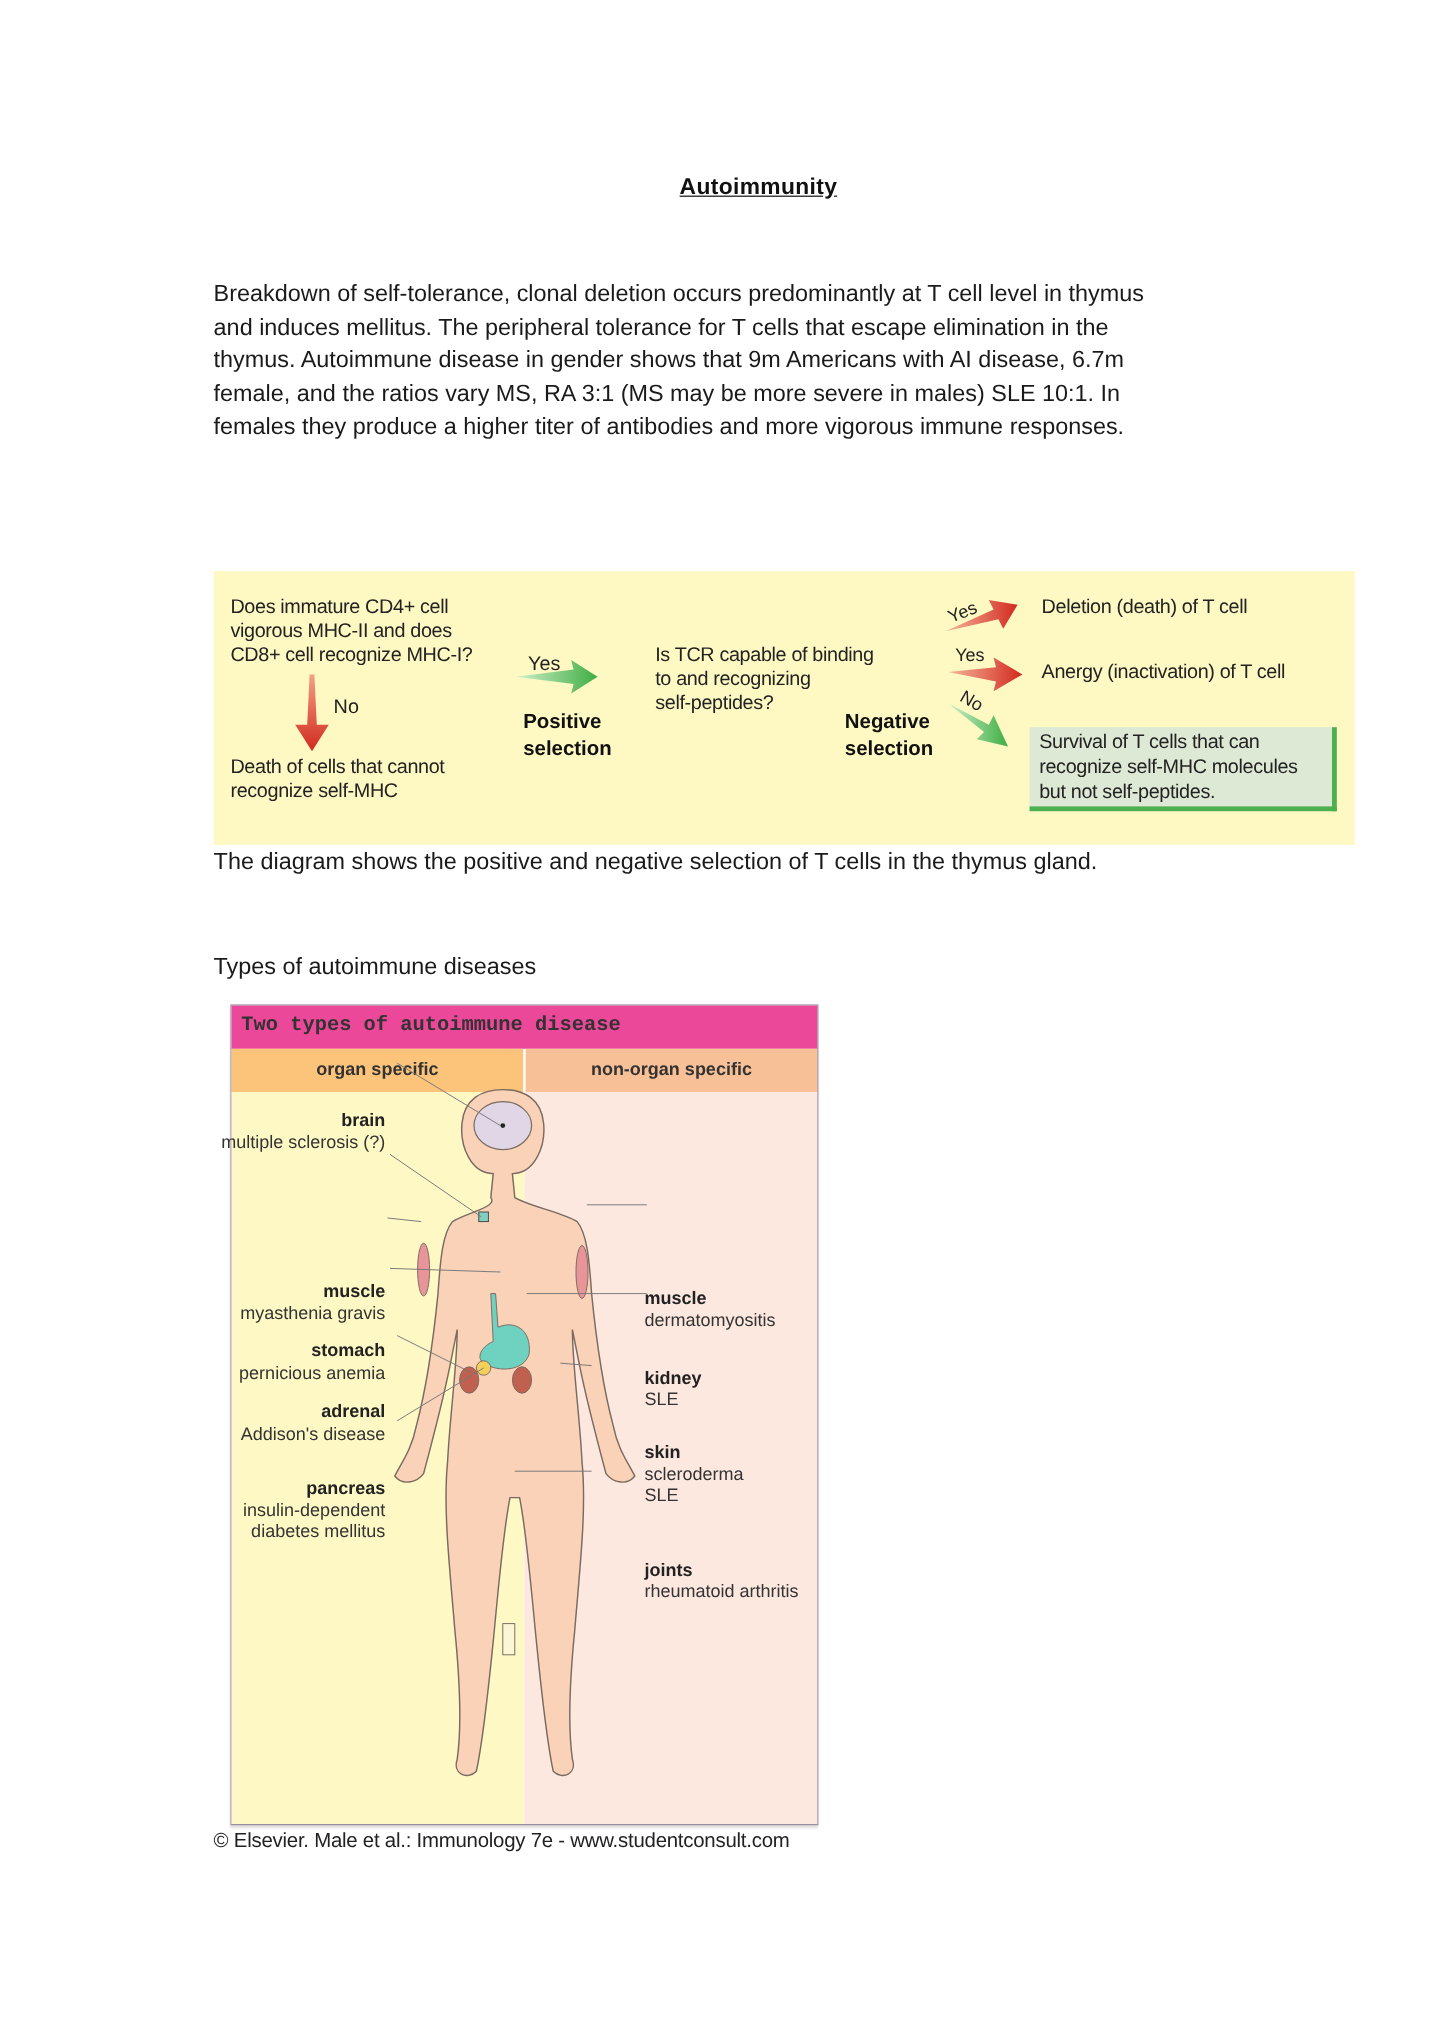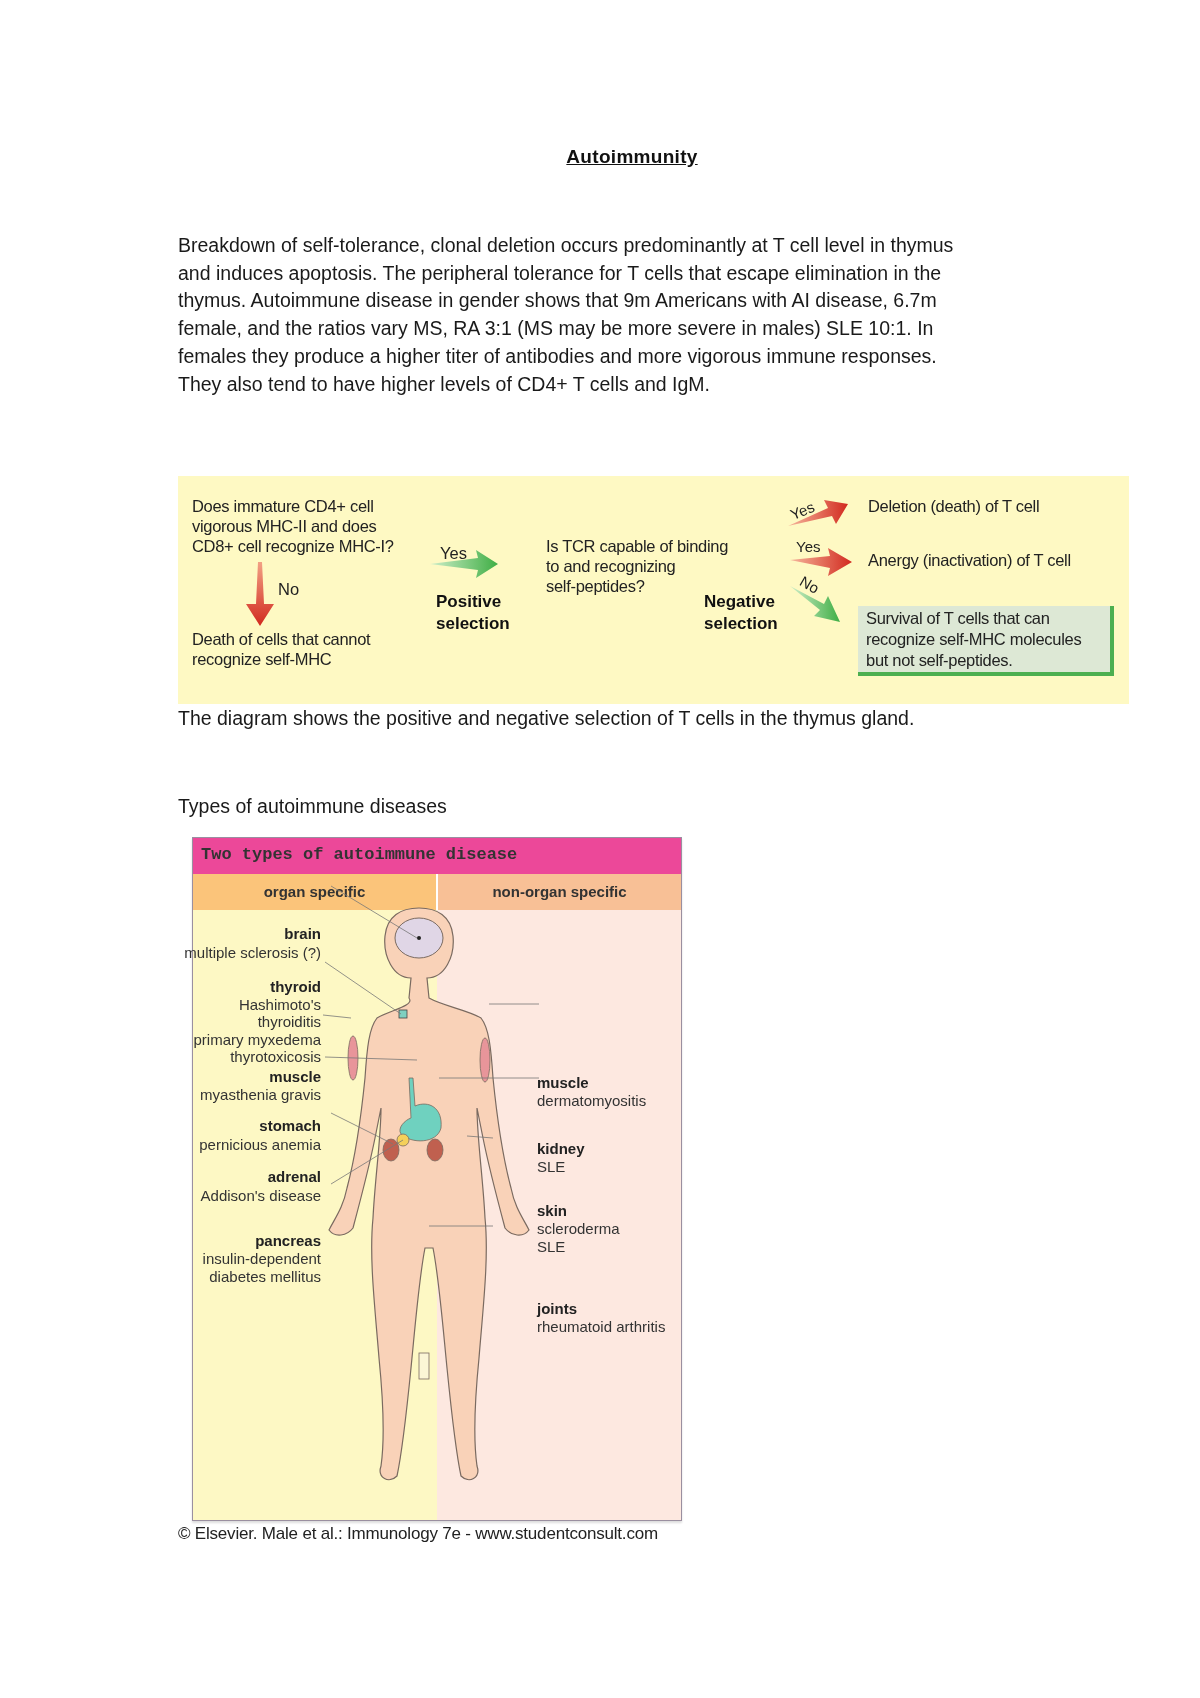--- a/index.html
+++ b/index.html
@@ -41,25 +41,24 @@
   .footer { left: 146px; top: 1524px; font-size: 17px; color: #222; white-space: nowrap; letter-spacing: -0.2px; }
   svg { position: absolute; overflow: visible; }
 </style>
 </head>
 <body>
 
 <div class="abs title">Autoimmunity</div>
 
 <div class="abs para">
   <div>Breakdown of self-tolerance, clonal deletion occurs predominantly at T cell level in thymus</div>
-  <div>and induces apoptosis. The peripheral tolerance for T cells that escape elimination in the</div>
+  <div>and induces mellitus. The peripheral tolerance for T cells that escape elimination in the</div>
   <div>thymus. Autoimmune disease in gender shows that 9m Americans with AI disease, 6.7m</div>
   <div>female, and the ratios vary MS, RA 3:1 (MS may be more severe in males) SLE 10:1. In</div>
   <div>females they produce a higher titer of antibodies and more vigorous immune responses.</div>
-  <div>They also tend to have higher levels of CD4+ T cells and IgM.</div>
 </div>
 
 <div class="abs diag1">
   <svg width="951" height="228">
     <defs>
       <linearGradient id="gRedV" x1="0" y1="0" x2="0" y2="1">
         <stop offset="0" stop-color="#f2a184"></stop>
           <stop offset="1" stop-color="#d22a1f"></stop>
       </linearGradient>
       <linearGradient id="gRedH" x1="0" y1="0" x2="1" y2="0">
@@ -176,27 +175,20 @@
       <line x1="246" y1="240" x2="346" y2="240"></line>
       <line x1="274" y1="298" x2="300" y2="300"></line>
       <line x1="236" y1="388" x2="300" y2="388"></line>
     </g>
   </svg>
 
   <div class="lab r" style="right:360px;top:86px;">
     <b>brain</b><br>
     <span>multiple sclerosis (?)</span>
   </div>
-  <div class="lab r" style="right:360px;top:140px;line-height:17.5px;">
-    <b>thyroid</b><br>
-    <span>Hashimoto's</span><br>
-    <span>thyroiditis</span><br>
-    <span>primary myxedema</span><br>
-    <span>thyrotoxicosis</span>
-  </div>
   <div class="lab r" style="right:360px;top:230px;line-height:17.5px;">
     <b>muscle</b><br>
     <span>myasthenia gravis</span>
   </div>
   <div class="lab r" style="right:360px;top:278px;">
     <b>stomach</b><br>
     <span>pernicious anemia</span>
   </div>
   <div class="lab r" style="right:360px;top:329px;">
     <b>adrenal</b><br>

